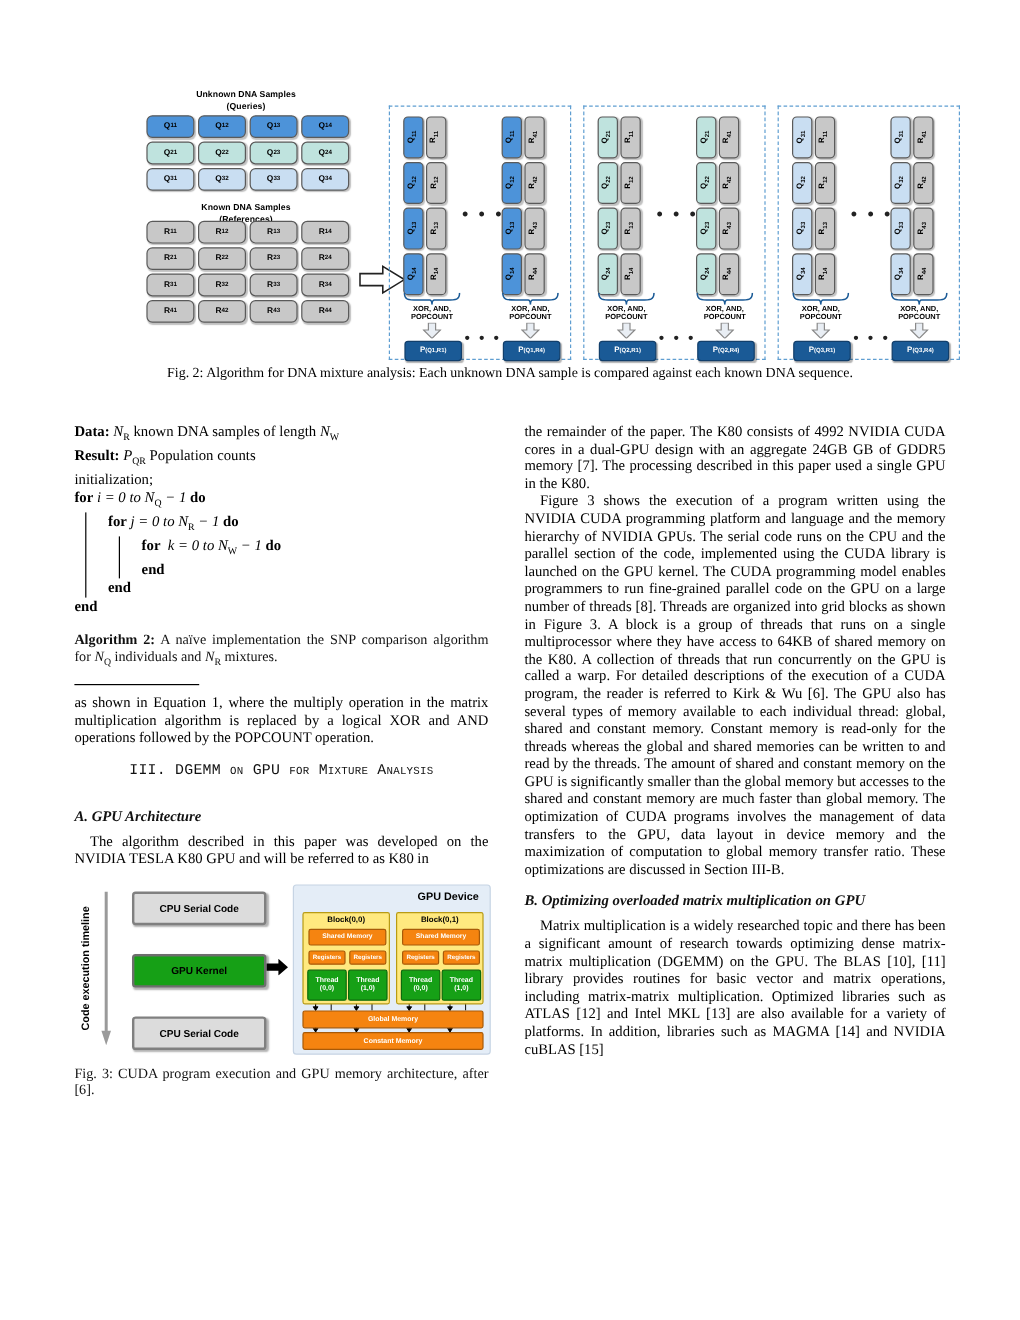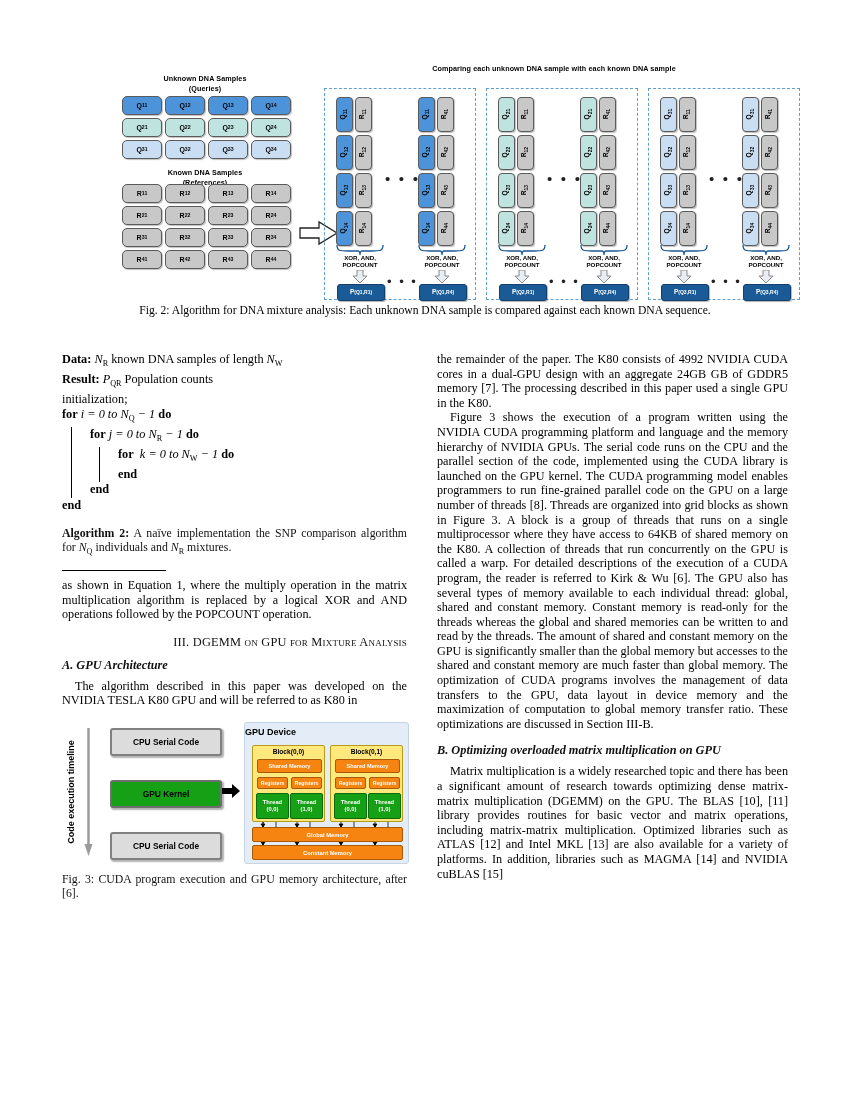--- a/index.html
+++ b/index.html
@@ -102,22 +102,22 @@
   .kw{font-weight:bold;font-style:normal;}
   .lvl1{padding-left:18px;border-left:1px solid #000;margin-left:9px;}
   .lvl2{padding-left:18px;border-left:1px solid #000;margin-left:9px;}
   .lvl3{padding-left:16px;border-left:1px solid #000;margin-left:9px;}
   .algocap{margin-top:13px;font-family:"Liberation Serif",serif;font-size:11.8px;line-height:14.4px;text-align:justify;}
   .algocap b{font-weight:bold;}
 
   .hr-rule{width:104px;height:1px;background:#000;margin:10px 0 7px 0;}
 
   .secnum{
-    text-align:right;font-family:Liberation Serif, serif;font-size:12.4px;
-    margin:13px 0 8px 0;letter-spacing:.2px;
+    text-align:center;font-family:Liberation Mono, monospace;font-size:12.4px;
+    margin:13px 0 24px 0;letter-spacing:.2px;
   }
   .sc{font-variant:small-caps;}
   .subsec{
     font-family:"Liberation Serif",serif;font-style:italic;font-size:12.3px;
     font-weight:bold;margin:0 0 6px 0;
   }
   .subsec .lbl{font-weight:bold;}
 
   
   .fig3{position:relative;width:345px;height:140px;margin-top:14px;}
@@ -142,22 +142,22 @@
     border:2px solid #6e6e6e;border-radius:3px;box-shadow:1.5px 1.5px 1.5px rgba(0,0,0,.3);
     display:flex;align-items:center;justify-content:center;
     font-family:"Liberation Sans",sans-serif;font-size:8.4px;font-weight:bold;color:#000;
   }
   .blackarrow{position:absolute;left:160px;top:62px;width:18px;height:14px;}
   .gpudev{
     position:absolute;left:182px;top:0px;width:163px;height:140px;
     background:#e4edf7;border:1px solid #c6d4e4;border-radius:3px;
   }
   .gpudev .gtitle{
-    position:absolute;left:0;top:4px;width:100%;text-align:left;
-    font-family:"Liberation Sans",sans-serif;font-weight:bold;font-size:9px;color:#000;
+    position:absolute;left:0;top:4px;width:100%;text-align:center;
+    font-family:"Liberation Sans",sans-serif;font-weight:bold;font-size:9px;color:#000;padding-left:47px;
   }
   .blk{
     position:absolute;top:22px;width:71px;height:75px;background:#ffe97f;
     border:1px solid #b89b15;border-radius:2px;
   }
   .blk.b1{left:7px;} .blk.b2{left:85px;}
   .blk .btitle{
     position:absolute;left:0;top:2px;width:100%;text-align:center;
     font-family:"Liberation Sans",sans-serif;font-weight:bold;font-size:6.6px;color:#000;
   }
@@ -205,21 +205,20 @@
     <div class="f2-title left">
       <div>Unknown DNA Samples</div>
       <div>(Queries)</div>
     </div>
 
     <div class="f2-title refs">
       <div>Known DNA Samples</div>
       <div>(References)</div>
     </div>
 
-    <div class="f2-title top">Comparing each unknown DNA sample with each known DNA sample</div>
 
     <div class="grid q" id="grid-q">
         <div class="cell" style="background: rgb(77, 147, 217);">Q<sub>11</sub></div>
         <div class="cell" style="background: rgb(77, 147, 217);">Q<sub>12</sub></div>
         <div class="cell" style="background: rgb(77, 147, 217);">Q<sub>13</sub></div>
         <div class="cell" style="background: rgb(77, 147, 217);">Q<sub>14</sub></div>
         <div class="cell" style="background: rgb(191, 227, 222);">Q<sub>21</sub></div>
         <div class="cell" style="background: rgb(191, 227, 222);">Q<sub>22</sub></div>
         <div class="cell" style="background: rgb(191, 227, 222);">Q<sub>23</sub></div>
         <div class="cell" style="background: rgb(191, 227, 222);">Q<sub>24</sub></div>

